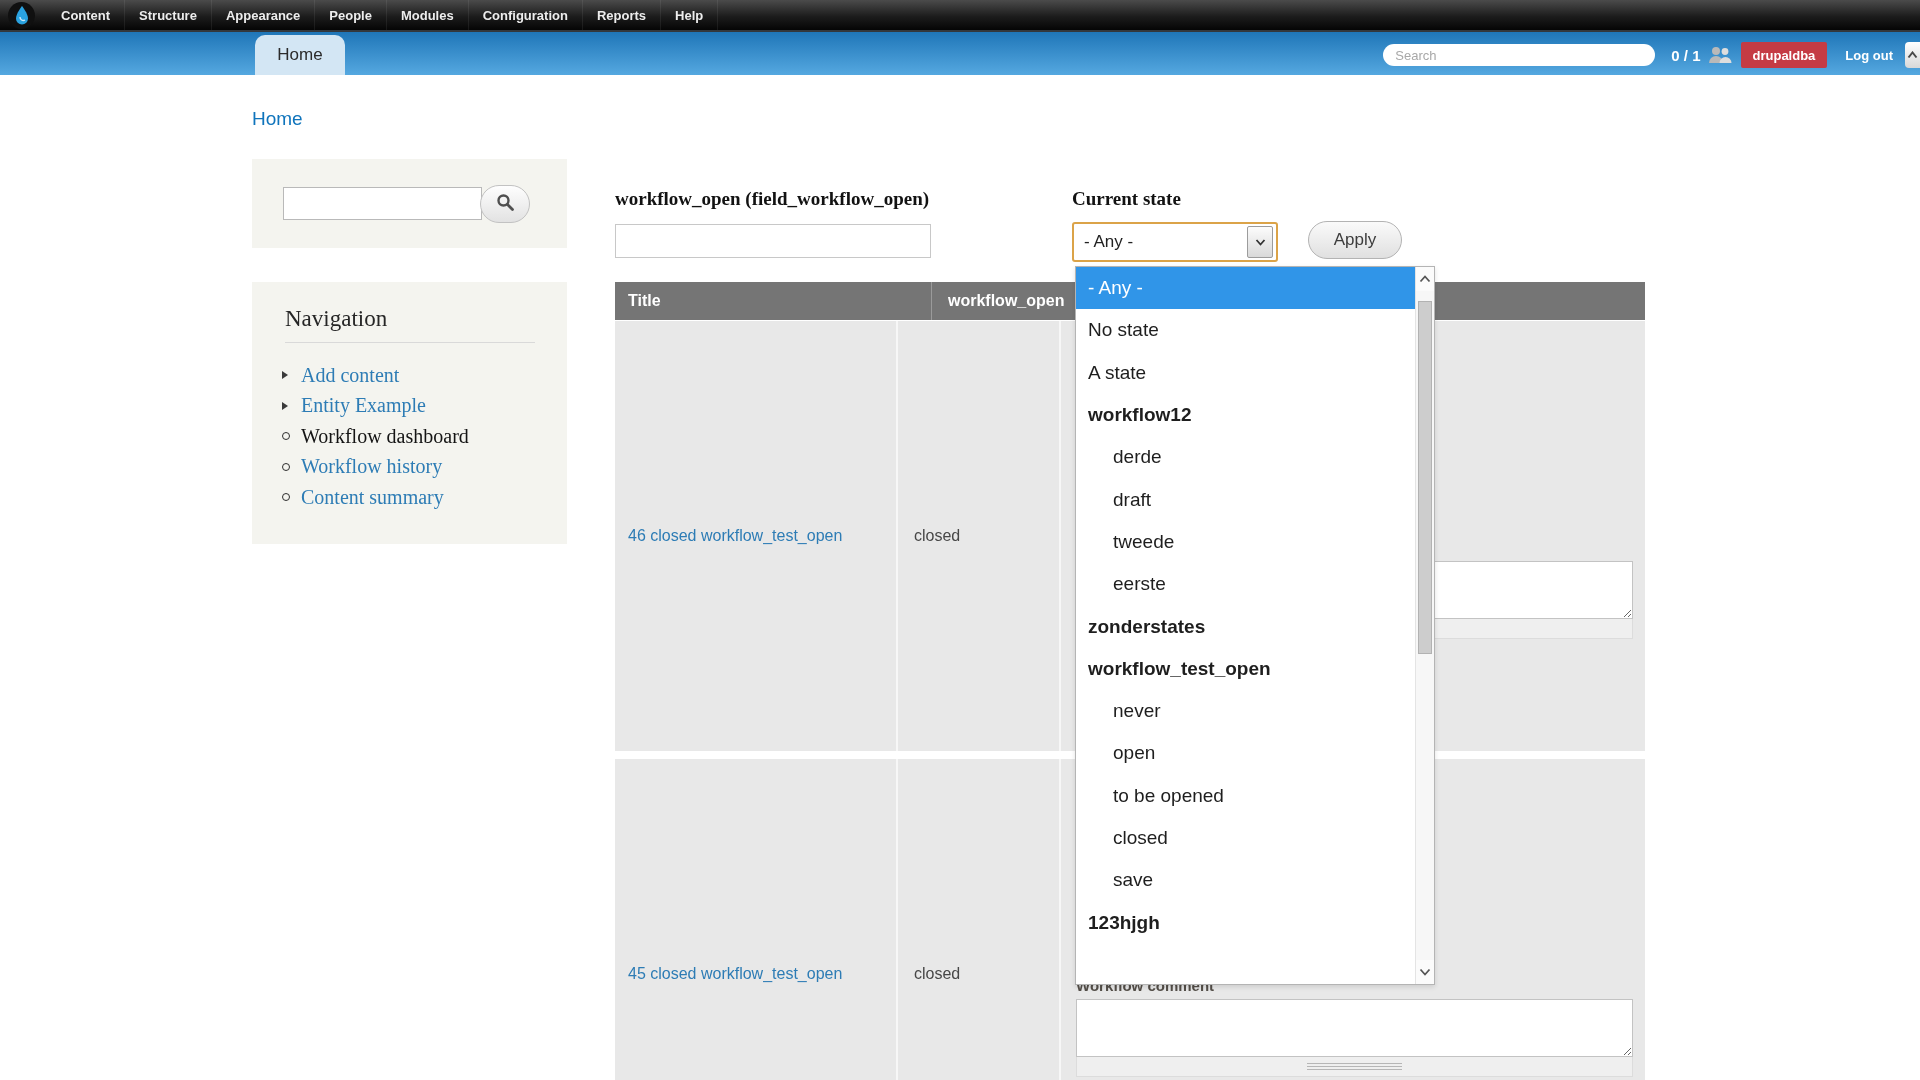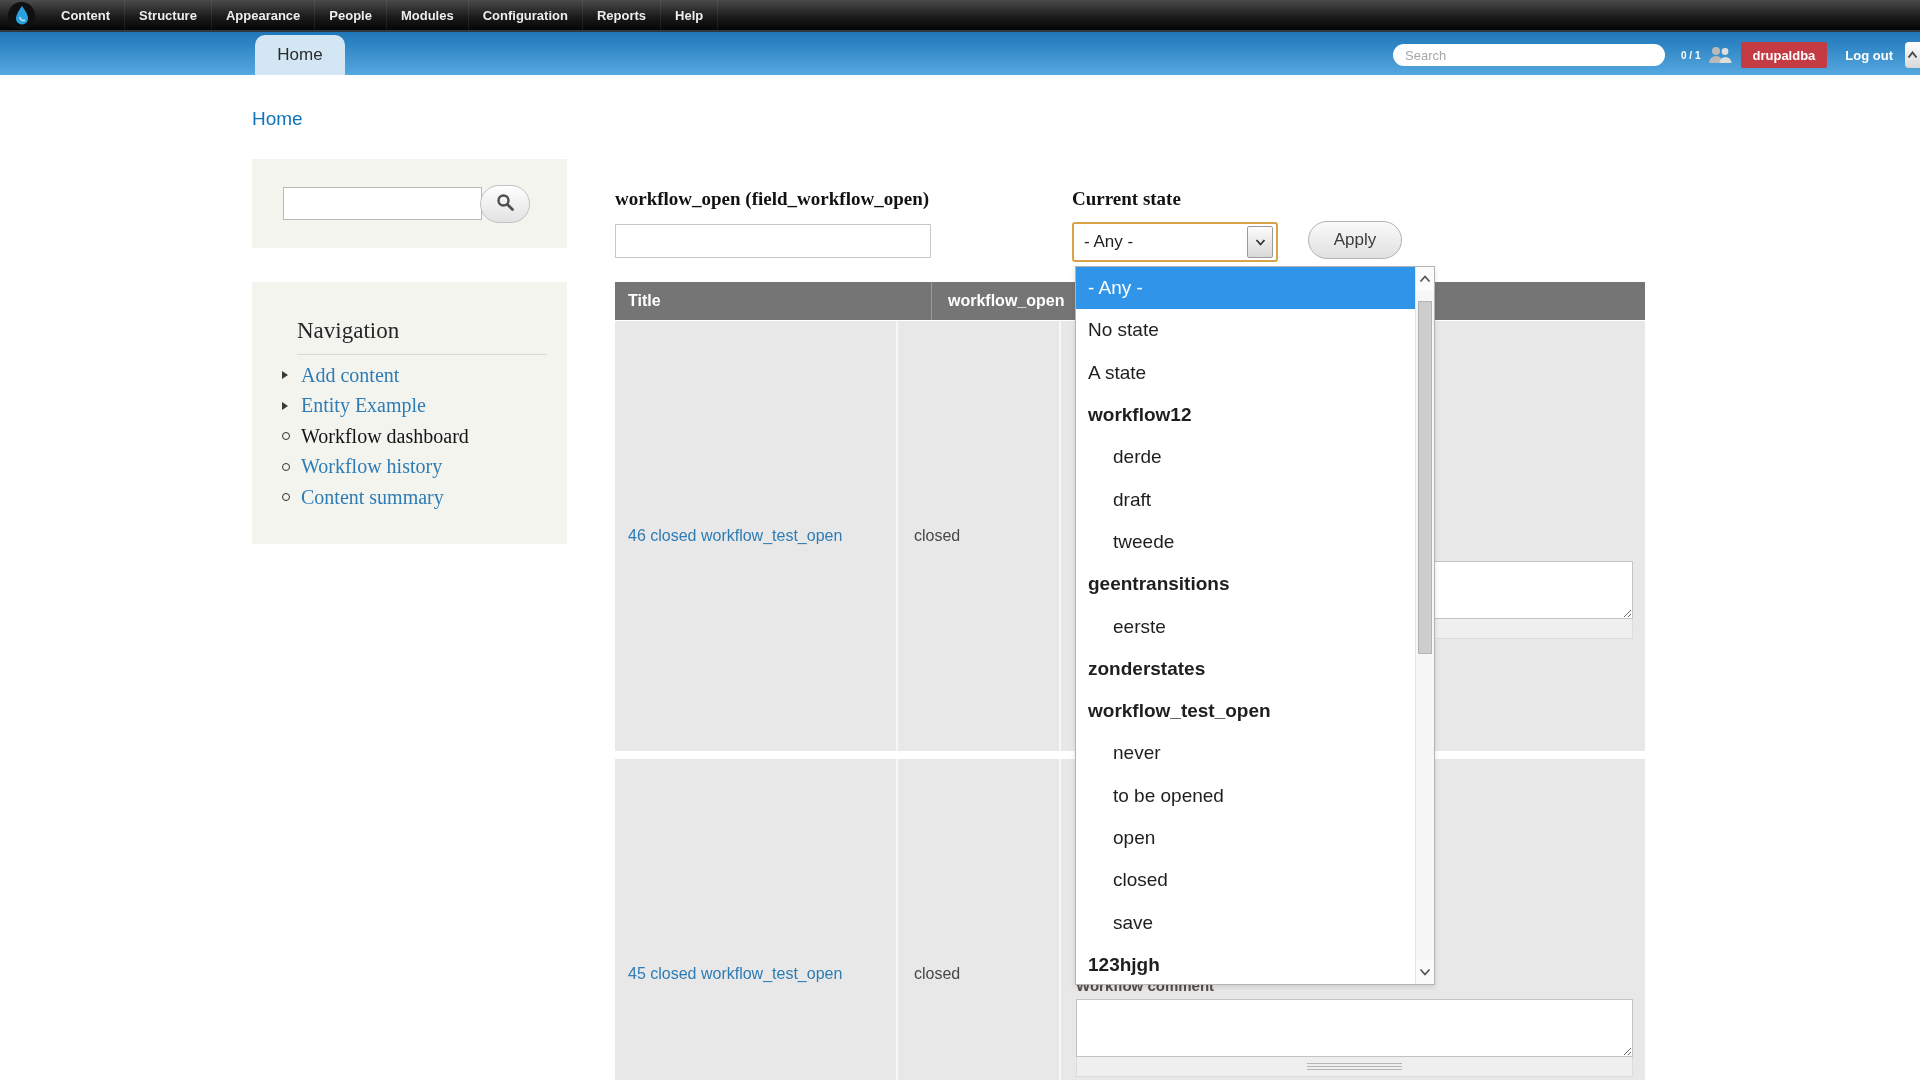--- a/index.html
+++ b/index.html
@@ -12,21 +12,21 @@
            background:linear-gradient(180deg,#4b4b4b 0%,#1c1c1c 55%,#050505 100%);
            display:flex;align-items:center;z-index:30;}
   .logo-wrap{width:27px;height:27px;margin:0 12px 0 8px;border-radius:50%;
              background:#101010;display:flex;align-items:center;justify-content:center;flex:0 0 auto;}
   .tmenu{color:#ededed;font-size:13px;font-weight:bold;padding:0 14px;height:30px;
          display:flex;align-items:center;border-right:1px solid rgba(255,255,255,0.07);}
   .toolbar-right{position:absolute;right:0;top:0;height:30px;display:flex;align-items:center;margin-top:40px;}
   #toolbar-search{width:248px;height:22px;border:none;border-radius:12px;padding:0 12px;
                   font-size:13px;color:#333;background:#fff;outline:none;}
   #toolbar-search::placeholder{color:#a8a8a8;}
-  .ucount{color:#fff;font-weight:bold;font-size:10px;margin:0 6px 0 16px;}
+  .ucount{color:#fff;font-weight:bold;font-size:15px;margin:0 6px 0 16px;}
   .users-ico{margin-right:8px;display:flex;align-items:center;}
   .badge{background:#c53b44;color:#fff;font-weight:bold;font-size:13px;
          padding:0 12px;height:26px;display:flex;align-items:center;border-radius:2px;margin-right:6px;}
   .tlogout{color:#fff;font-weight:bold;font-size:13px;margin:0 12px;}
   .ttoggle{width:15px;height:26px;background:linear-gradient(#ffffff,#d8d8d8);
            border-radius:4px 0 0 4px;display:flex;align-items:center;justify-content:center;}
 
   
   #bluebar{position:absolute;left:0;top:30px;width:1920px;height:45px;
            background:linear-gradient(180deg,#1f76b8 0%,#55a8e0 100%);
@@ -43,21 +43,21 @@
   
   #search-block{position:absolute;left:252px;top:159px;width:315px;height:89px;background:#f4f4ef;}
   #sidebar-search-input{position:absolute;left:31px;top:28px;width:185px;height:31px;
                         border:1px solid #b9b9b9;background:#fff;outline:none;padding:0 6px;font-size:15px;}
   #sidebar-search-button{position:absolute;left:228px;top:26px;width:50px;height:38px;border-radius:19px;
                          background:linear-gradient(#fefefe,#e2e2e2);border:1px solid #c2c2c2;
                          display:flex;align-items:center;justify-content:center;cursor:pointer;}
   #nav-block{position:absolute;left:252px;top:282px;width:315px;height:262px;background:#f4f4ef;
              font-family:"Liberation Serif",serif;}
   #nav-title{position:absolute;left:33px;top:24px;width:250px;font-size:23px;font-weight:normal;
-             color:#262626;margin:12px;padding-bottom:10px;border-bottom:1px solid #d9d9d9;}
+             color:#262626;margin:0;padding-bottom:10px;border-bottom:1px solid #d9d9d9;}
   #nav-list{position:absolute;left:30px;top:78px;list-style:none;margin:0;padding:0;}
   #nav-list li{display:flex;align-items:center;height:30.5px;}
   .bullet{width:19px;display:flex;align-items:center;flex:0 0 auto;}
   .tri{width:0;height:0;border-left:6px solid #3a3a3a;border-top:4px solid transparent;
        border-bottom:4px solid transparent;}
   .circ{width:6px;height:6px;border:1.5px solid #2e2e2e;border-radius:50%;}
   #nav-list a{font-size:20px;color:#2d7cb5;}
   #nav-list a.active{color:#141414;font-family:Liberation Serif, serif;}
 
   
@@ -276,27 +276,26 @@
 
   <div id="dropdown">
     <div class="dd-list">
       <div class="opt sel">- Any -</div>
       <div class="opt">No state</div>
       <div class="opt">A state</div>
       <div class="opt group">workflow12</div>
       <div class="opt child">derde</div>
       <div class="opt child">draft</div>
       <div class="opt child">tweede</div>
-      <div class="opt group">geentransitions</div>
       <div class="opt child">eerste</div>
       <div class="opt group">zonderstates</div>
       <div class="opt group">workflow_test_open</div>
       <div class="opt child">never</div>
+      <div class="opt child">open</div>
       <div class="opt child">to be opened</div>
-      <div class="opt child">open</div>
       <div class="opt child">closed</div>
       <div class="opt child">save</div>
       <div class="opt group">123hjgh</div>
     </div>
     <div class="dd-scrollbar">
       <div class="sb-btn sb-up">
         <svg width="12" height="8" viewBox="0 0 12 8">
             <polyline points="1.5,6.5 6,1.5 10.5,6.5" fill="none" stroke="#555" stroke-width="1.8"></polyline>
           </svg>
       </div>

